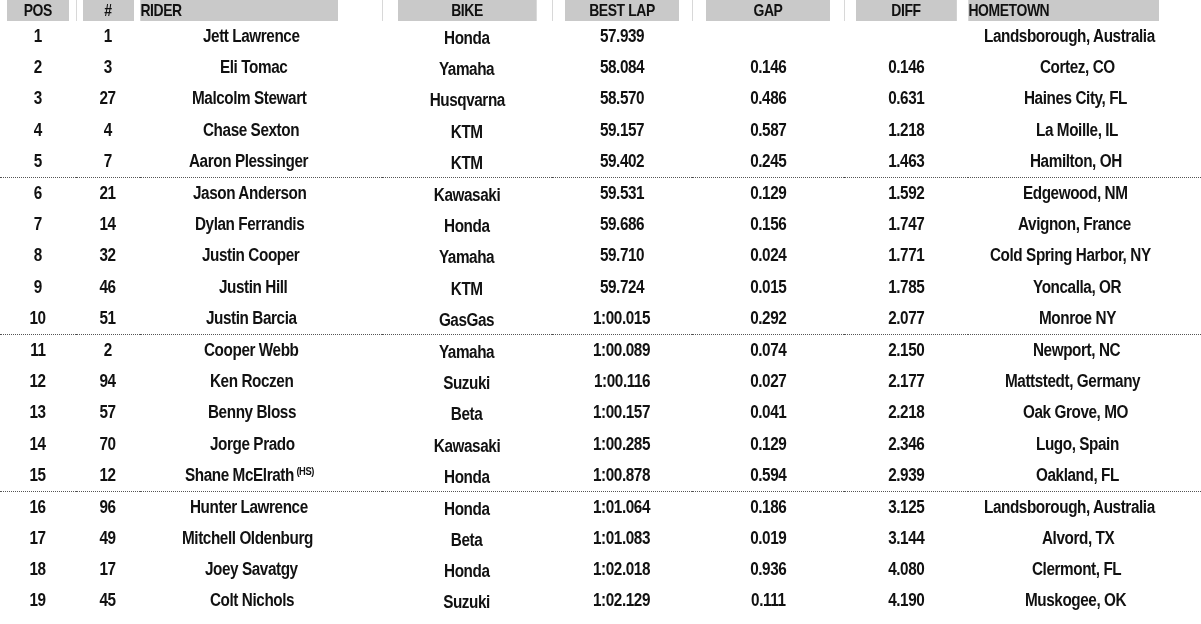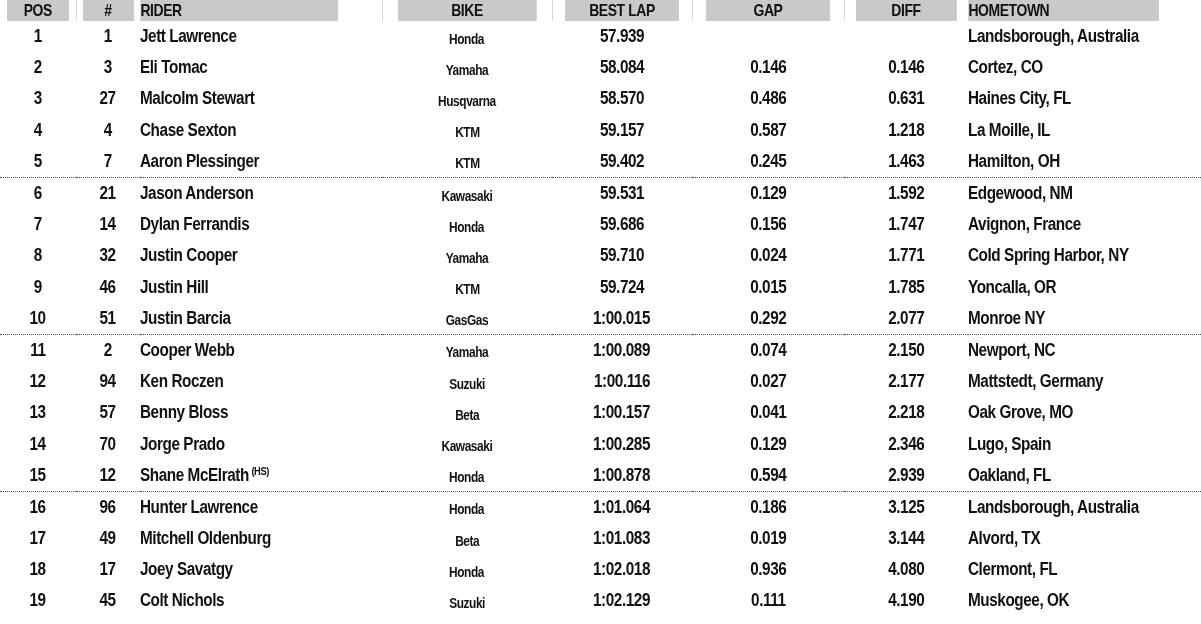--- a/index.html
+++ b/index.html
@@ -1,22 +1,22 @@
 <!DOCTYPE html>
 <html><head>
 <meta charset="utf-8">
 <style>
   html, body { margin: 0; padding: 0; background: #ffffff; }
   body { width: 1201px; height: 624px; overflow: hidden; font-family: "Liberation Sans", sans-serif; color: #111; }
   table { border-collapse: collapse; width: 1201px; table-layout: fixed; }
   th { background: #c9c9c9; font-weight: bold; font-size: 17px; height: 21px; padding: 0; letter-spacing: -0.5px; text-align: center; border-right: 1px solid #d8d8d8; transform: scaleX(0.82); }
   th.left { text-align: left; }
   td { font-weight: bold; font-size: 18px; height: 27.2px; padding: 0; text-align: center; letter-spacing: -0.5px; white-space: nowrap; }
-  td.left { text-align: left; }
-  td.bike { font-size: 14px; padding-top: 4px; }
+  td.left { text-align: center; }
+  td.bike { font-size: 18px; padding-top: 4px; }
   tr.sep td { border-bottom: 1px dotted #555; }
   .c-pos { width: 76px; } .c-num { width: 64px; } .c-rider { width: 242px; }
   .c-bike { width: 170px; } .c-lap { width: 140px; } .c-gap { width: 152px; }
   .c-diff { width: 124px; } .c-home { width: 233px; }
   .cell-inner { display: inline-block; transform: scaleX(0.85); transform-origin: center; }
   td.left .cell-inner { transform-origin: left; }
   .sup { font-size: 11px; vertical-align: 6px; margin-left: 3px; }
 </style>
 </head>
 <body>

